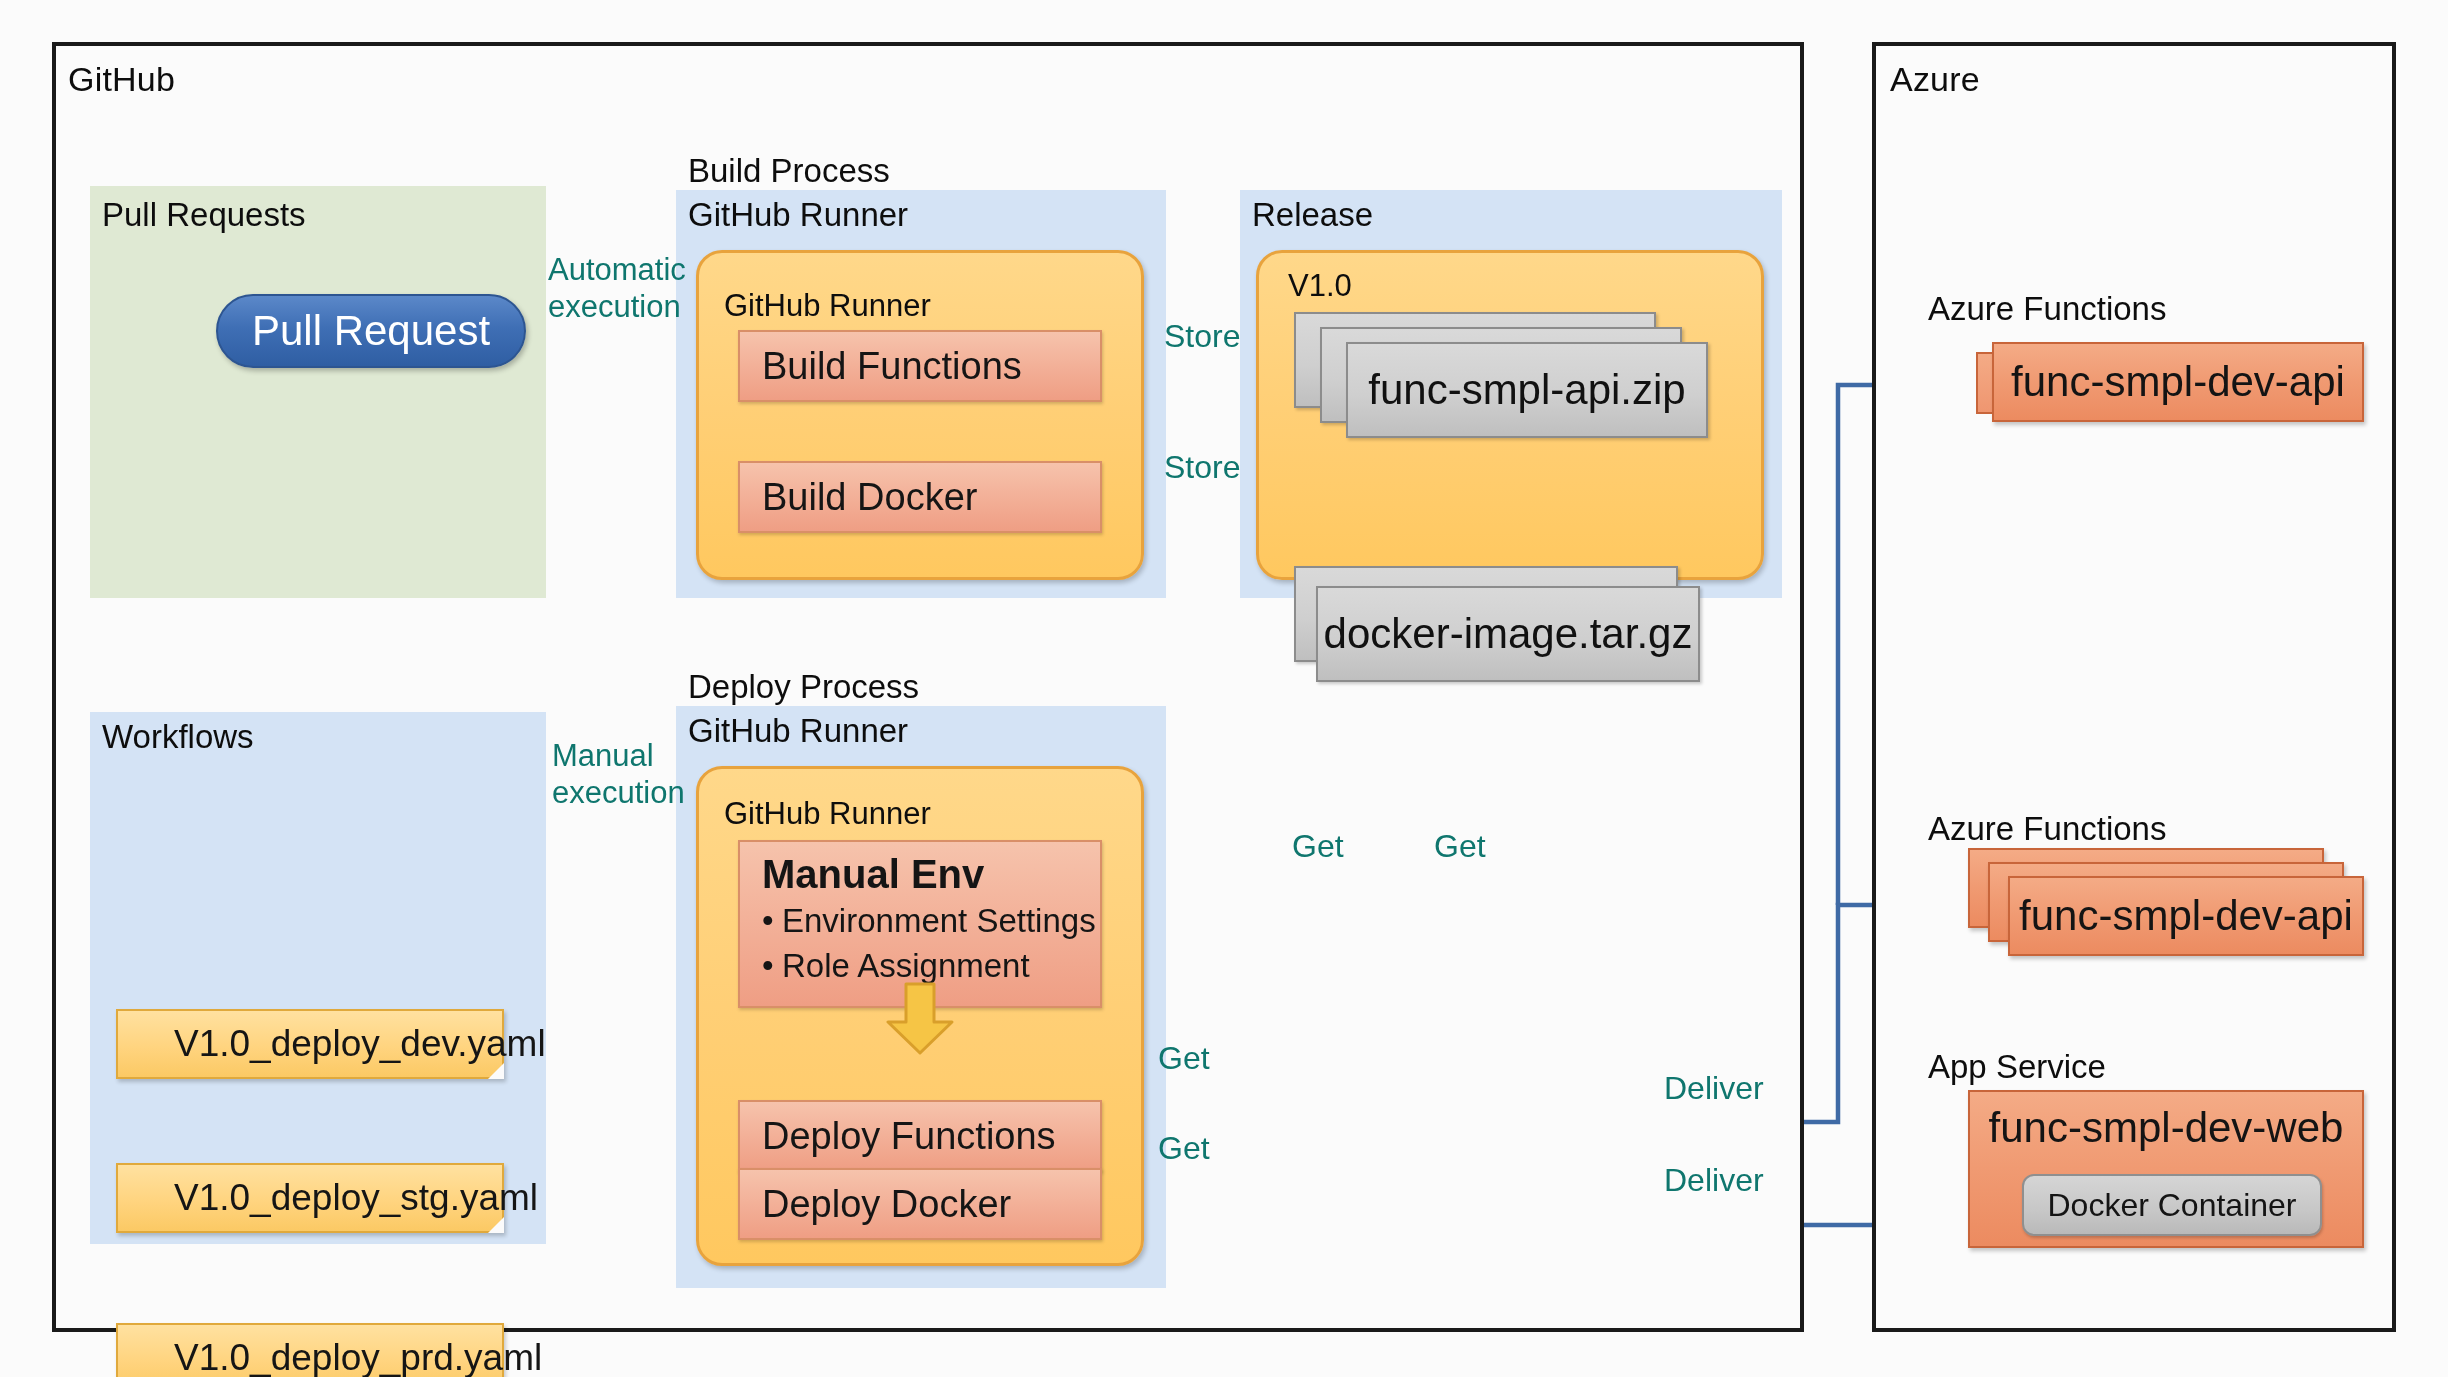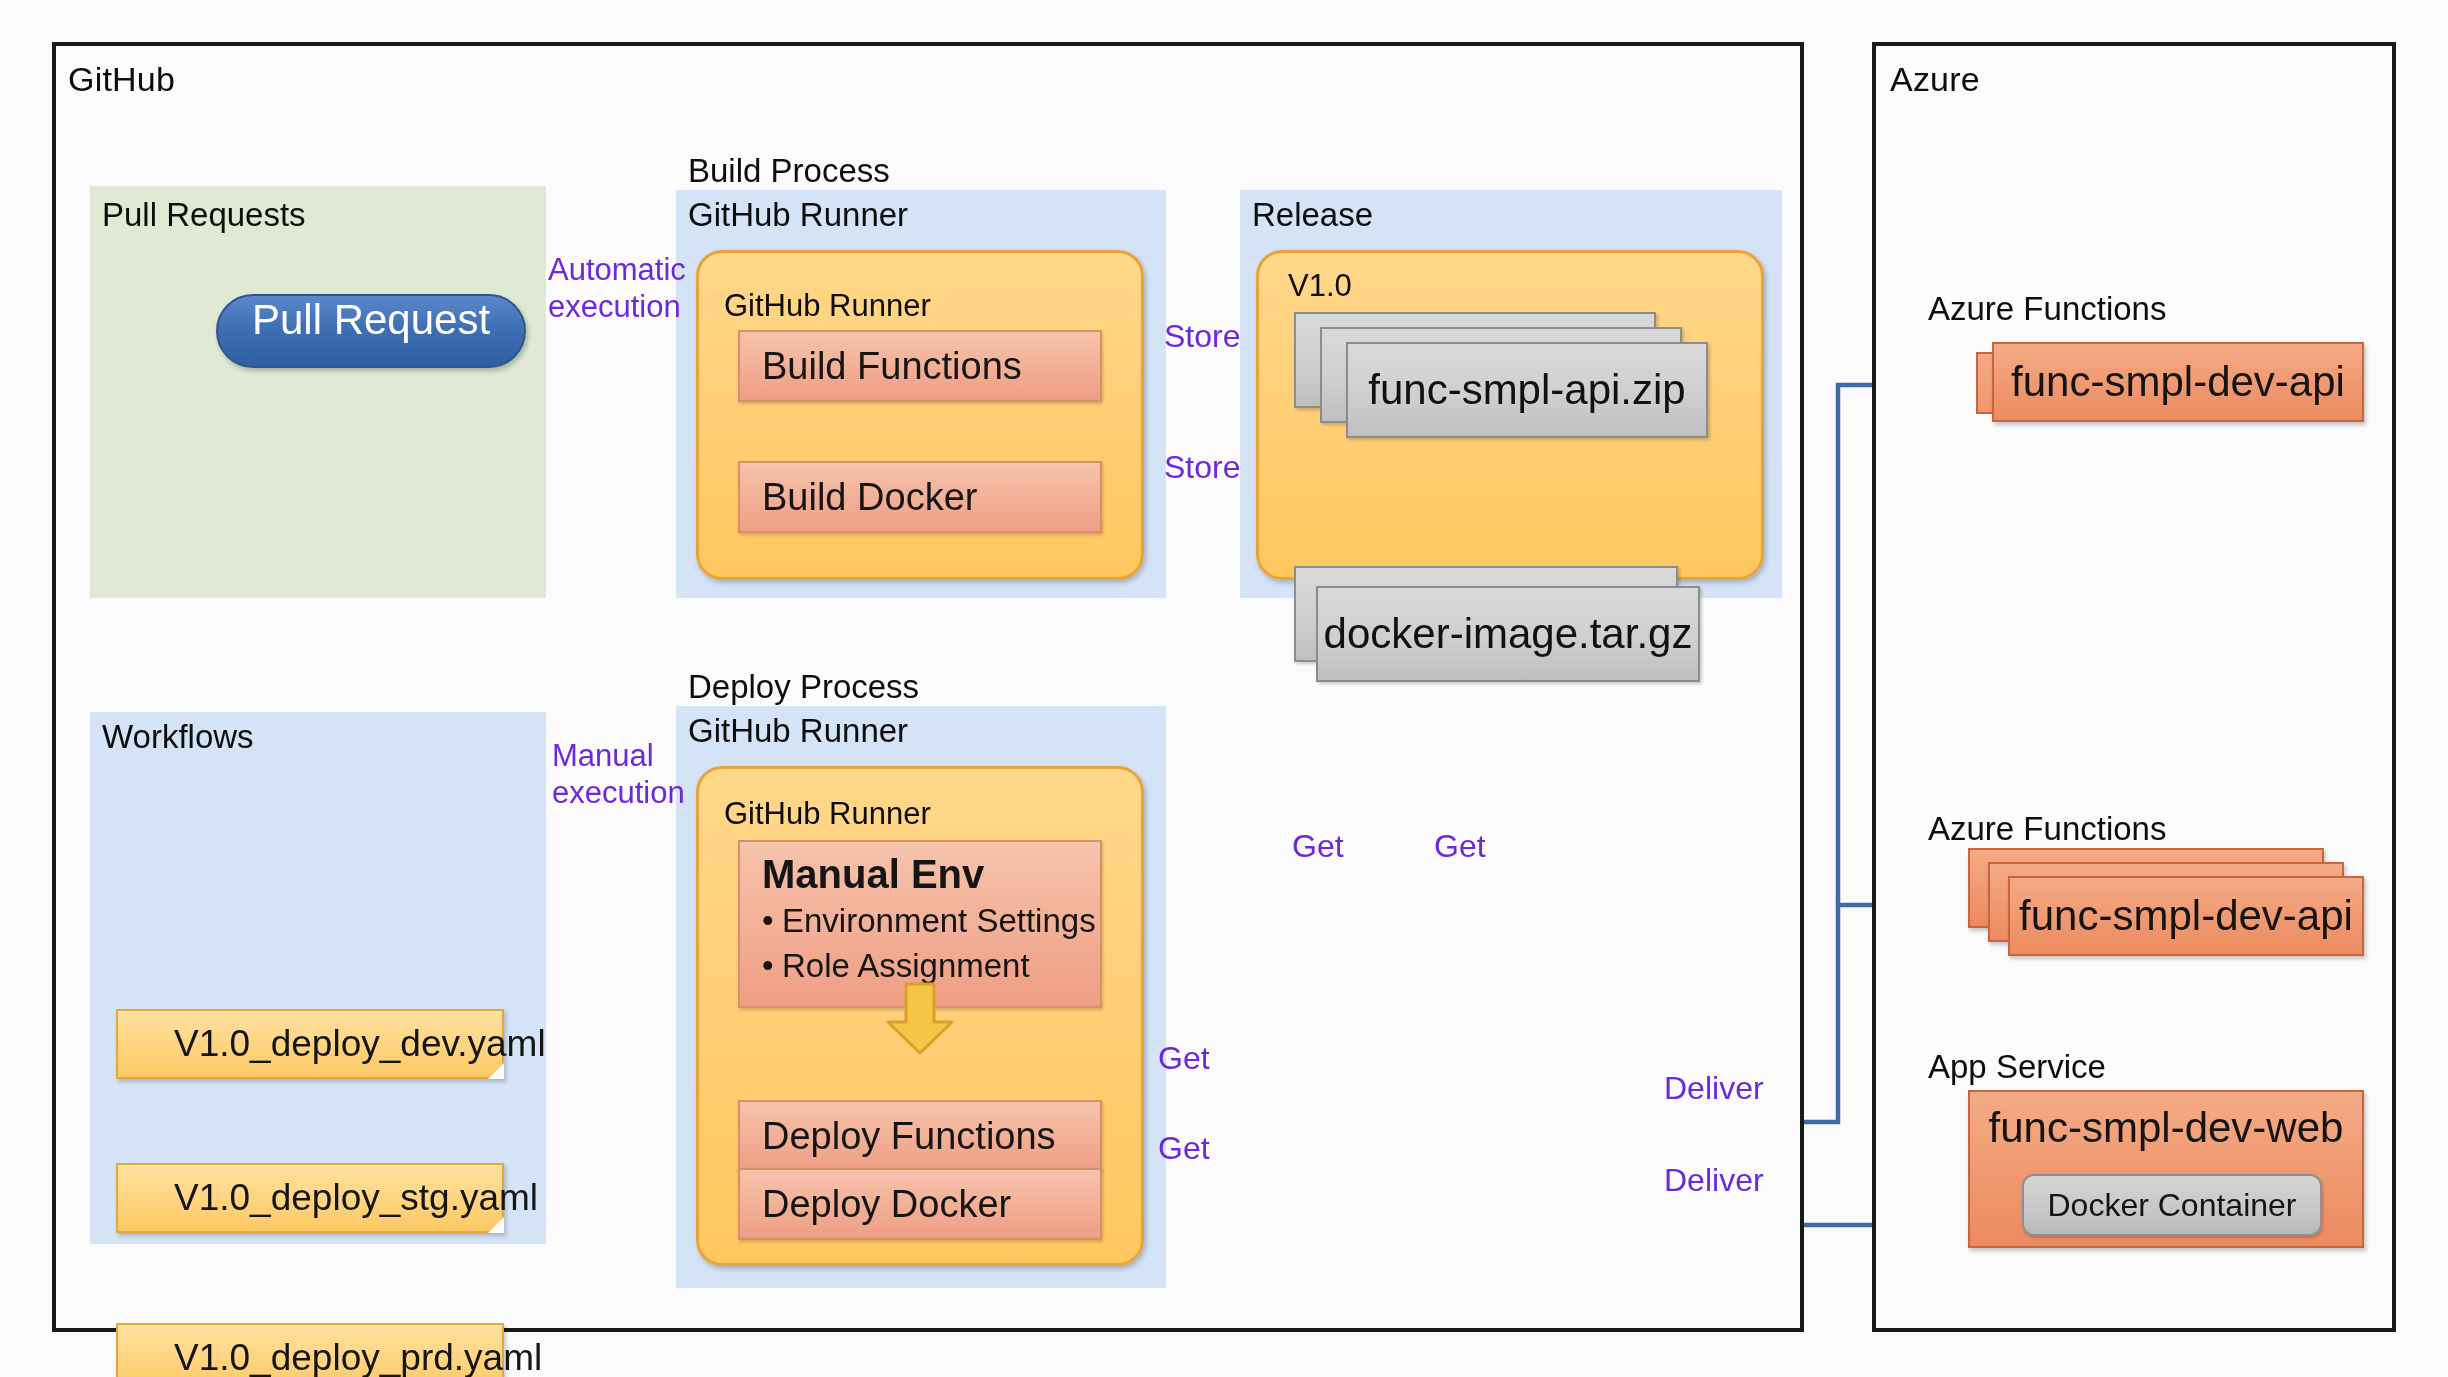--- a/index.html
+++ b/index.html
@@ -57,21 +57,21 @@
     background:linear-gradient(180deg,#d9d9d9 0%,#cfcfcf 55%,#bfbfbf 100%);
     box-shadow:2px 2px 3px rgba(0,0,0,.2);
   }
   .art-front{display:flex;align-items:center;justify-content:center;}
   .art-label{font-size:42px;color:#111;white-space:nowrap;}
 
   
   .pill{
     border:2px solid #2d5591;border-radius:999px;
     background:linear-gradient(180deg,#5b88c9 0%,#3f6fb5 45%,#2f5ea3 100%);
-    display:flex;align-items:flex-start;justify-content:center;
+    display:flex;align-items:center;justify-content:center;
     box-shadow:2px 3px 5px rgba(0,0,0,.25);
   }
   .pill-label{font-size:42px;color:#fff;white-space:nowrap;}
 
   
   .res{
     border:2px solid #c8653a;
     background:linear-gradient(180deg,#f4ab86 0%,#f09a72 50%,#ec8b60 100%);
     box-shadow:2px 3px 4px rgba(0,0,0,.22);
   }
@@ -86,21 +86,21 @@
   .container-chip{
     border:2px solid #8f8f8f;border-radius:12px;
     background:linear-gradient(180deg,#d5d5d5 0%,#c7c7c7 60%,#b9b9b9 100%);
     display:flex;align-items:center;justify-content:center;
     box-shadow:1px 2px 3px rgba(0,0,0,.2);
     text-align:center;
   }
   .chip-label{font-size:32px;color:#141414;white-space:nowrap;}
 
   
-  .edge-label{font-size:32px;color:#6d28d9;white-space:nowrap;line-height:1.18;}
+  .edge-label{font-size:32px;color:#0f766e;white-space:nowrap;line-height:1.18;}
   .edge-label.two{font-size:31px;}
 
   svg.wires{position:absolute;left:0;top:0;width:2448px;height:1377px;pointer-events:none;}
 </style>
 </head>
 <body>
 
 <div id="stage">
 
   <svg class="wires" viewBox="0 0 2448 1377">

